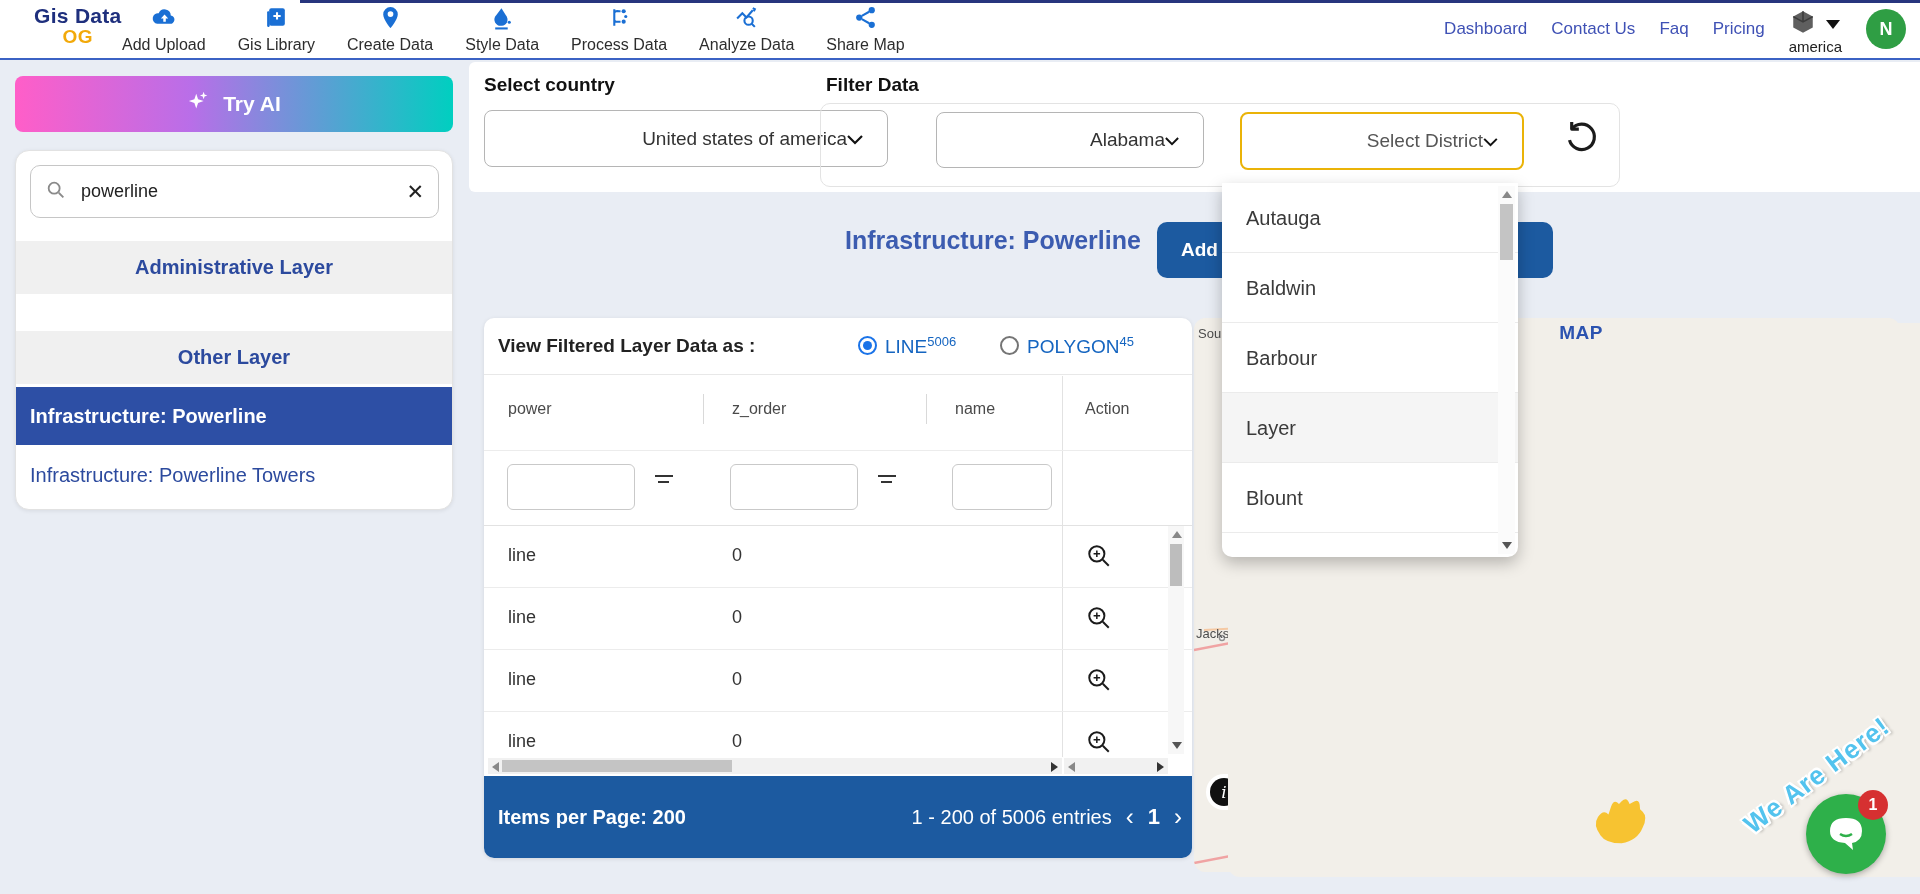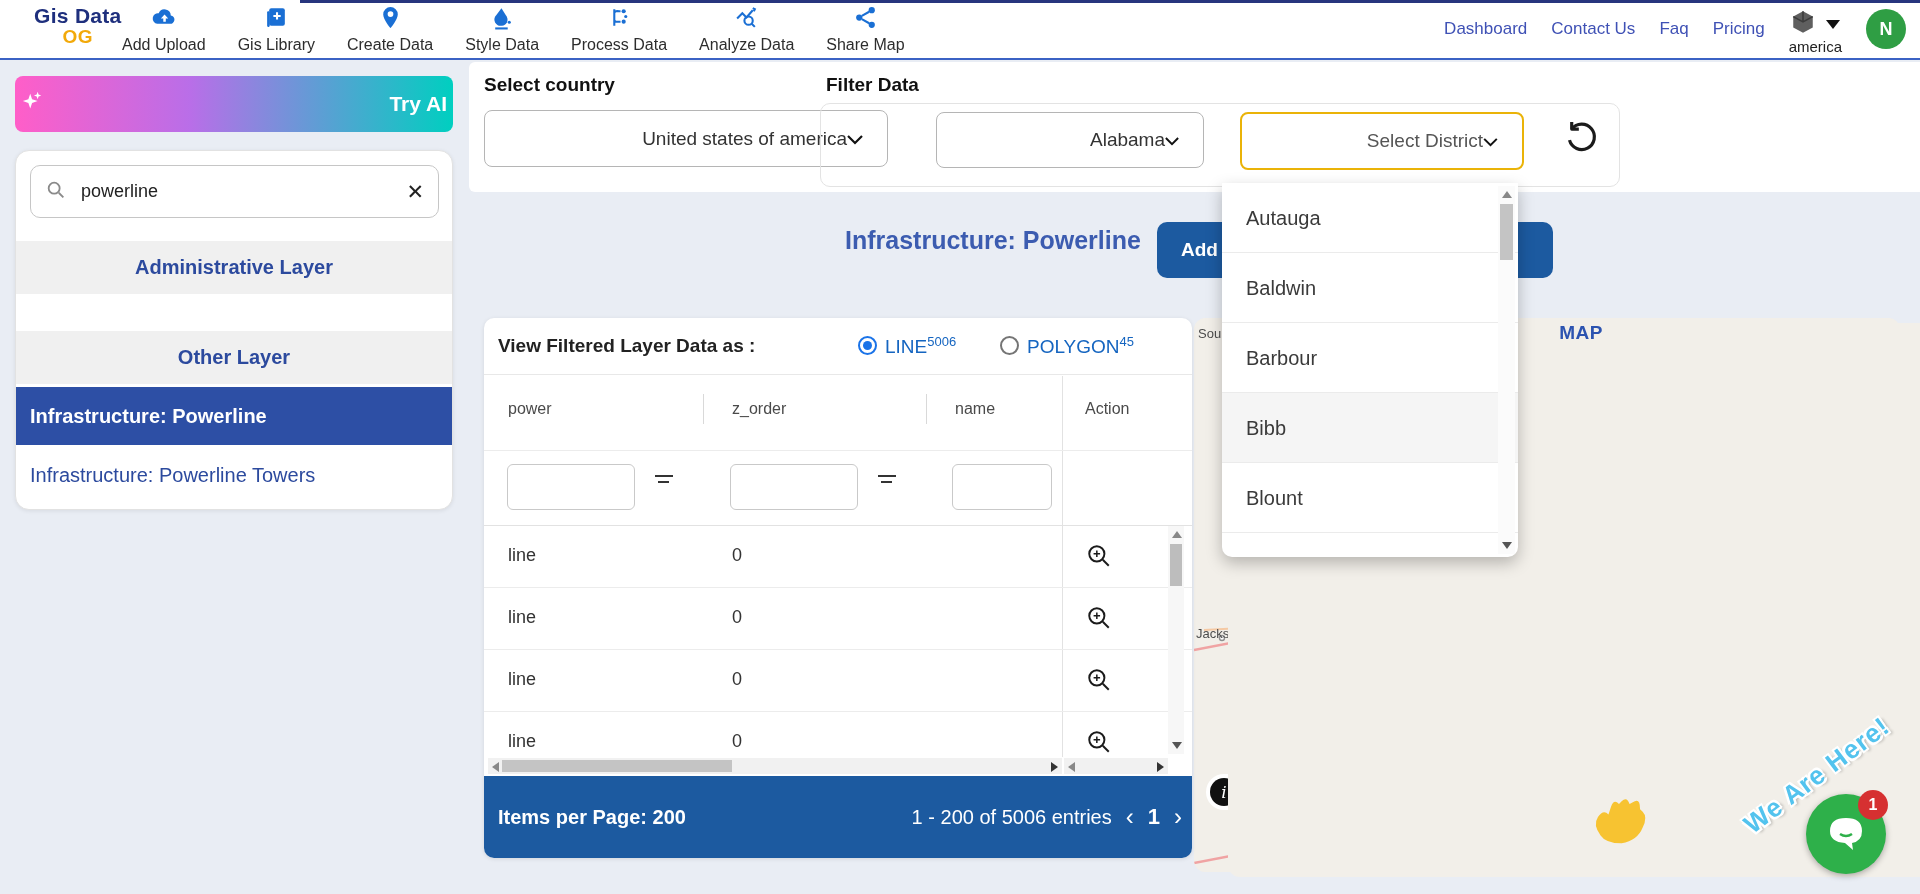--- a/index.html
+++ b/index.html
@@ -22,21 +22,21 @@
   .navlink{font-size:17px;color:#3f51b5;cursor:pointer;}
   .products{display:flex;flex-direction:column;align-items:center;margin-top:6px;cursor:pointer;}
   .products .prow{display:flex;align-items:center;gap:10px;}
   .caret{width:0;height:0;border-left:7px solid transparent;border-right:7px solid transparent;border-top:9px solid #111;}
   .products .plabel{font-size:15px;color:#222;margin-top:-1px;}
   .avatar{width:40px;height:40px;border-radius:50%;background:#2f9e44;color:#fff;font-weight:700;
           font-size:18px;display:flex;align-items:center;justify-content:center;cursor:pointer;}
   
   .tryai{position:absolute;left:15px;top:76px;width:438px;height:56px;border-radius:8px;border:none;cursor:pointer;
          background:linear-gradient(90deg,#ff5ec8 0%,#b96ee8 40%,#00cfc0 100%);
-         color:#fff;font-size:21px;font-weight:600;display:flex;align-items:center;justify-content:space-between;gap:12px;
+         color:#fff;font-size:21px;font-weight:600;display:flex;align-items:center;justify-content:center;gap:12px;
          font-family:inherit;}
   .sidecard{position:absolute;left:15px;top:150px;width:438px;height:360px;background:#fff;border:1px solid #e2e2e2;
             border-radius:14px;box-shadow:0 1px 4px rgba(0,0,0,.08);overflow:hidden;}
   .searchbox{position:absolute;left:14px;top:14px;width:409px;height:53px;border:1px solid #c6c6c6;border-radius:10px;
              display:flex;align-items:center;padding:0 14px;gap:12px;background:#fff;}
   .searchbox input{border:none;outline:none;flex:1;font-size:18px;color:#222;font-family:inherit;background:transparent;}
   .clear-x{font-size:21px;color:#222;cursor:pointer;line-height:1;}
   .sec-head{position:absolute;left:0;width:100%;height:53px;background:#f0f0f0;display:flex;align-items:center;
             justify-content:center;font-size:20px;font-weight:700;color:#2c4a9e;}
   .layer-row{position:absolute;left:0;width:100%;height:58px;display:flex;align-items:center;padding-left:14px;
@@ -497,21 +497,21 @@
       <span class="attr-text">Attribution</span>
     </div>
   </div>
 
   <div class="ddpanel">
     <div>
 
     <div class="option">Autauga</div>
         <div class="option">Baldwin</div>
         <div class="option">Barbour</div>
-        <div class="option hovered">Bibb</div>
+        <div class="option hovered">Layer</div>
         <div class="option">Blount</div>
       </div>
     <div class="ddscroll">
       <span class="arr up"></span>
       <span class="ddthumb"></span>
       <span class="arr down"></span>
     </div>
   </div>
 
   <div class="wearehere">We Are Here!</div>

